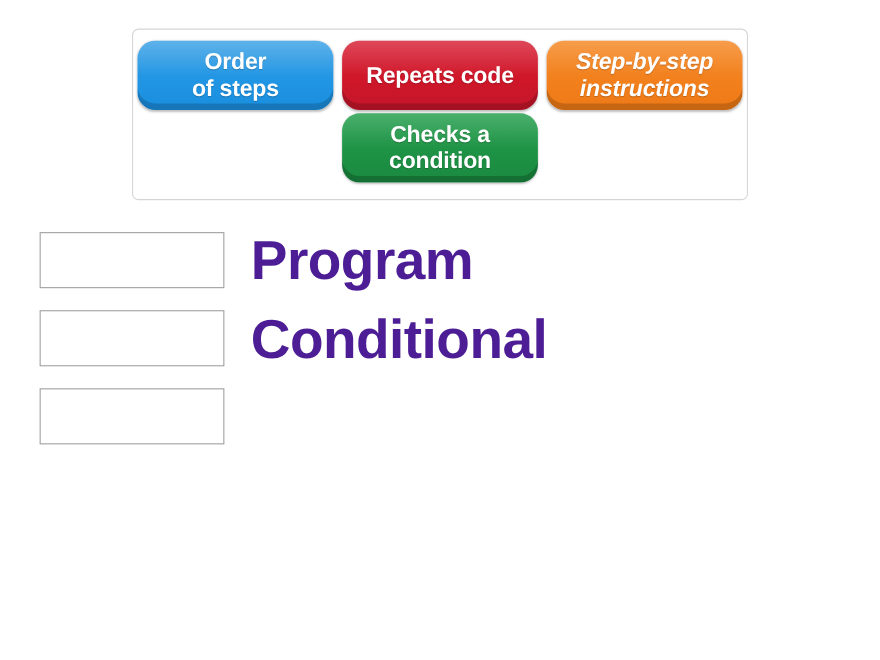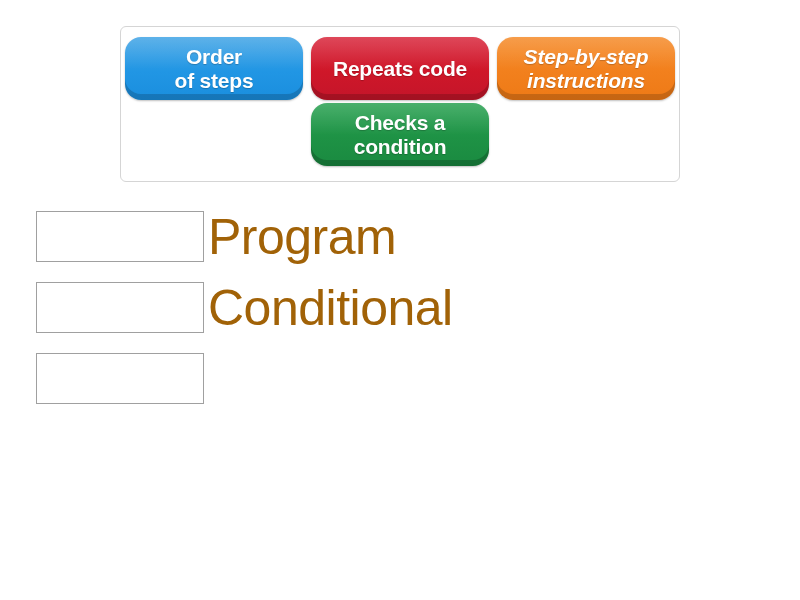--- a/index.html
+++ b/index.html
@@ -111,24 +111,24 @@
   .drop-box {
     box-sizing: border-box;
     width: 168px;
     height: 51px;
     border: 1px solid #a0a0a0;
     background: #ffffff;
     flex: 0 0 auto;
     cursor: pointer;
   }
   .answer-label {
-    margin-left: 4px;
+    margin-left: 24px;
     font-size: 50px;
-    font-weight: 400;
-    color: #a16207;
+    font-weight: 700;
+    color: #4c1d95;
     line-height: 1;
     white-space: nowrap;
     letter-spacing: -0.5px;
   }
 </style>
 </head>
 <body>
 
 <div id="tiles-panel">
   <div class="tile-row" id="tile-row-1">

